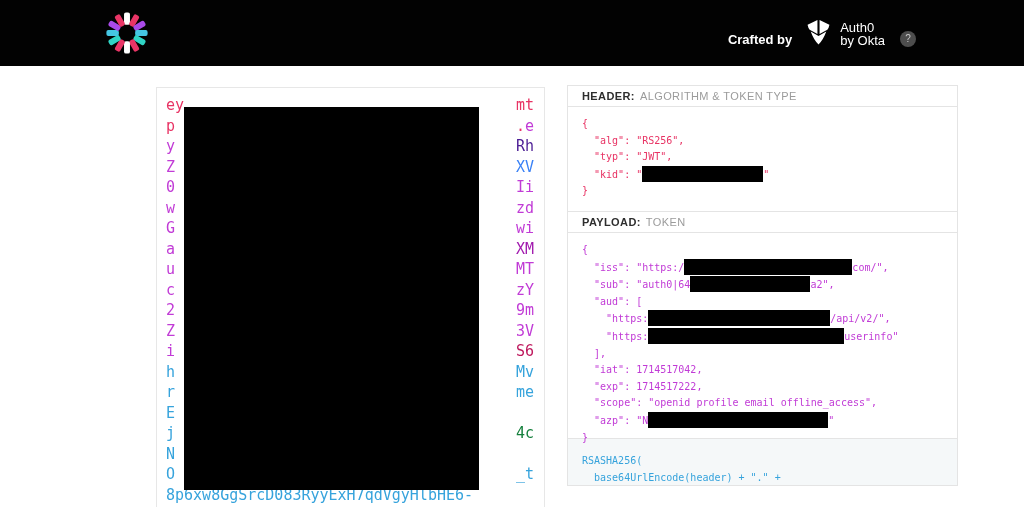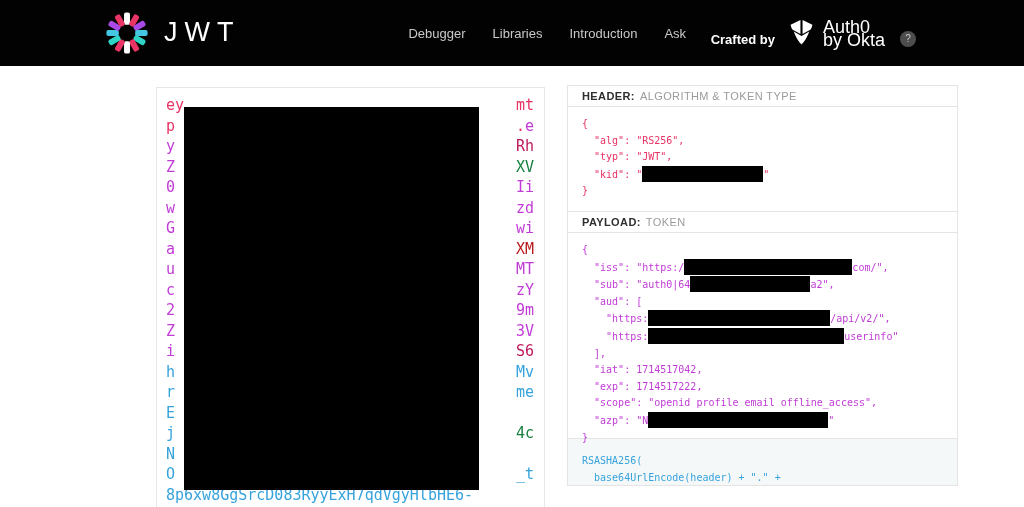--- a/index.html
+++ b/index.html
@@ -11,21 +11,21 @@
             display:flex; align-items:center; }
   .logo-group { display:flex; align-items:center; margin-left:104px; }
   .logo-mark { width:46px; height:46px; }
   .logo-text { color:#ffffff; font-size:27px; font-weight:300; letter-spacing:7px;
                margin-left:14px; margin-top:-2px; }
   .nav { display:flex; align-items:center; margin-left:168px; gap:27px; }
   .nav-item { color:#c9c9c9; font-size:13px; cursor:pointer; }
   .right-group { display:flex; align-items:flex-end; margin-left:auto; margin-right:108px; }
   .crafted { color:#ffffff; font-size:13px; font-weight:700; }
   .auth0-mark { width:27px; height:27px; margin-left:13px; }
-  .brand-text { color:#ffffff; font-size:18px; line-height:13px; margin-left:8px; }
+  .brand-text { color:#ffffff; font-size:13px; line-height:13px; margin-left:8px; }
   .help-badge { width:16px; height:16px; border-radius:50%; background:#4d4d4d;
                 color:#c9c9c9; font-size:10px; display:flex; align-items:center;
                 justify-content:center; margin-left:15px; cursor:pointer; }
 
   
   .main { position:relative; width:1024px; height:441px; background:#ffffff;margin-left:48px; }
 
   
   .enc-panel { position:absolute; left:108px; top:21px; width:389px; height:420px;
                background:#ffffff; border:1px solid #e7e7e7; border-bottom:none;
@@ -67,29 +67,22 @@
         <rect x="-3.1" y="-21.5" width="6.2" height="13" rx="2" fill="#45c6e3" transform="rotate(90)"></rect>
         <rect x="-3.1" y="-21.5" width="6.2" height="13" rx="2" fill="#2fd4c5" transform="rotate(120)"></rect>
         <rect x="-3.1" y="-21.5" width="6.2" height="13" rx="2" fill="#e93566" transform="rotate(150)"></rect>
         <rect x="-3.1" y="-21.5" width="6.2" height="13" rx="2" fill="#ffffff" transform="rotate(180)"></rect>
         <rect x="-3.1" y="-21.5" width="6.2" height="13" rx="2" fill="#e93566" transform="rotate(210)"></rect>
         <rect x="-3.1" y="-21.5" width="6.2" height="13" rx="2" fill="#2fd4c5" transform="rotate(240)"></rect>
         <rect x="-3.1" y="-21.5" width="6.2" height="13" rx="2" fill="#45c6e3" transform="rotate(270)"></rect>
         <rect x="-3.1" y="-21.5" width="6.2" height="13" rx="2" fill="#a94ae8" transform="rotate(300)"></rect>
         <rect x="-3.1" y="-21.5" width="6.2" height="13" rx="2" fill="#e93566" transform="rotate(330)"></rect>
       </svg>
-    <span class="logo-text">JWT</span>
   </div>
 
-  <div class="nav" id="nav-container">
-      <span class="nav-item">Debugger</span>
-      <span class="nav-item">Libraries</span>
-      <span class="nav-item">Introduction</span>
-      <span class="nav-item">Ask</span>
-    </div>
 
   <div class="right-group">
     <span class="crafted">Crafted by</span>
     <svg class="auth0-mark" viewBox="0 0 24 26">
       <path fill="#ffffff" d="M11 0 L1.5 4.5 C1.5 4.5 2 7.5 3.5 9.5 L11 13.5 Z"></path>
       <path fill="#ffffff" d="M13 0 L22.5 4.5 C22.5 4.5 22 7.5 20.5 9.5 L13 13.5 Z"></path>
       <path fill="#ffffff" d="M4.5 11 C6.5 16.5 9 20.5 12 23.5 C15 20.5 17.5 16.5 19.5 11 L12 15.5 Z"></path>
     </svg>
     <span class="brand-text">
       <span>Auth0</span><br>
@@ -98,26 +91,26 @@
     <span class="help-badge">?</span>
   </div>
 </div>
 
 <div class="main">
 
   <div class="enc-panel">
     <div class="tok-lines" id="token-lines">
         <div class="tok-line"><span><span style="color: rgb(232, 51, 100);">ey</span></span><span><span style="color: rgb(232, 51, 100);">mt</span></span></div>
         <div class="tok-line"><span><span style="color: rgb(232, 51, 100);">p</span></span><span><span style="color: rgb(232, 51, 100);">.</span><span style="color: rgb(193, 59, 214);">e</span></span></div>
-        <div class="tok-line"><span><span style="color: rgb(193, 59, 214);">y</span></span><span><span style="color: #be185d;">Rh</span></span></div>
-        <div class="tok-line"><span><span style="color: rgb(193, 59, 214);">Z</span></span><span><span style="color: #15803d;">XV</span></span></div>
+        <div class="tok-line"><span><span style="color: rgb(193, 59, 214);">y</span></span><span><span style="color: #4c1d95;">Rh</span></span></div>
+        <div class="tok-line"><span><span style="color: rgb(193, 59, 214);">Z</span></span><span><span style="color: #3b82f6;">XV</span></span></div>
         <div class="tok-line"><span><span style="color: rgb(193, 59, 214);">0</span></span><span><span style="color: rgb(193, 59, 214);">Ii</span></span></div>
         <div class="tok-line"><span><span style="color: rgb(193, 59, 214);">w</span></span><span><span style="color: rgb(193, 59, 214);">zd</span></span></div>
         <div class="tok-line"><span><span style="color: rgb(193, 59, 214);">G</span></span><span><span style="color: rgb(193, 59, 214);">wi</span></span></div>
-        <div class="tok-line"><span><span style="color: rgb(193, 59, 214);">a</span></span><span><span style="color: #b91c1c; text-align: right;">XM</span></span></div>
+        <div class="tok-line"><span><span style="color: rgb(193, 59, 214);">a</span></span><span><span style="color: #a21caf; text-align: right;">XM</span></span></div>
         <div class="tok-line"><span><span style="color: rgb(193, 59, 214);">u</span></span><span><span style="color: rgb(193, 59, 214);">MT</span></span></div>
         <div class="tok-line"><span><span style="color: rgb(193, 59, 214);">c</span></span><span><span style="color: rgb(193, 59, 214);">zY</span></span></div>
         <div class="tok-line"><span><span style="color: rgb(193, 59, 214);">2</span></span><span><span style="color: rgb(193, 59, 214);">9m</span></span></div>
         <div class="tok-line"><span><span style="color: rgb(193, 59, 214);">Z</span></span><span><span style="color: rgb(193, 59, 214);">3V</span></span></div>
         <div class="tok-line"><span><span style="color: rgb(193, 59, 214);">i</span></span><span><span style="color: #be185d;">S6</span></span></div>
         <div class="tok-line"><span><span style="color: rgb(54, 163, 220);">h</span></span><span><span style="color: rgb(54, 163, 220);">Mv</span></span></div>
         <div class="tok-line"><span><span style="color: rgb(54, 163, 220);">r</span></span><span><span style="color: rgb(54, 163, 220);">me</span></span></div>
         <div class="tok-line"><span><span style="color: rgb(54, 163, 220);">E</span></span><span></span></div>
         <div class="tok-line"><span><span style="color: rgb(54, 163, 220);">j</span></span><span><span style="color: #15803d;">4c</span></span></div>
         <div class="tok-line"><span><span style="color: rgb(54, 163, 220);">N</span></span><span></span></div>

